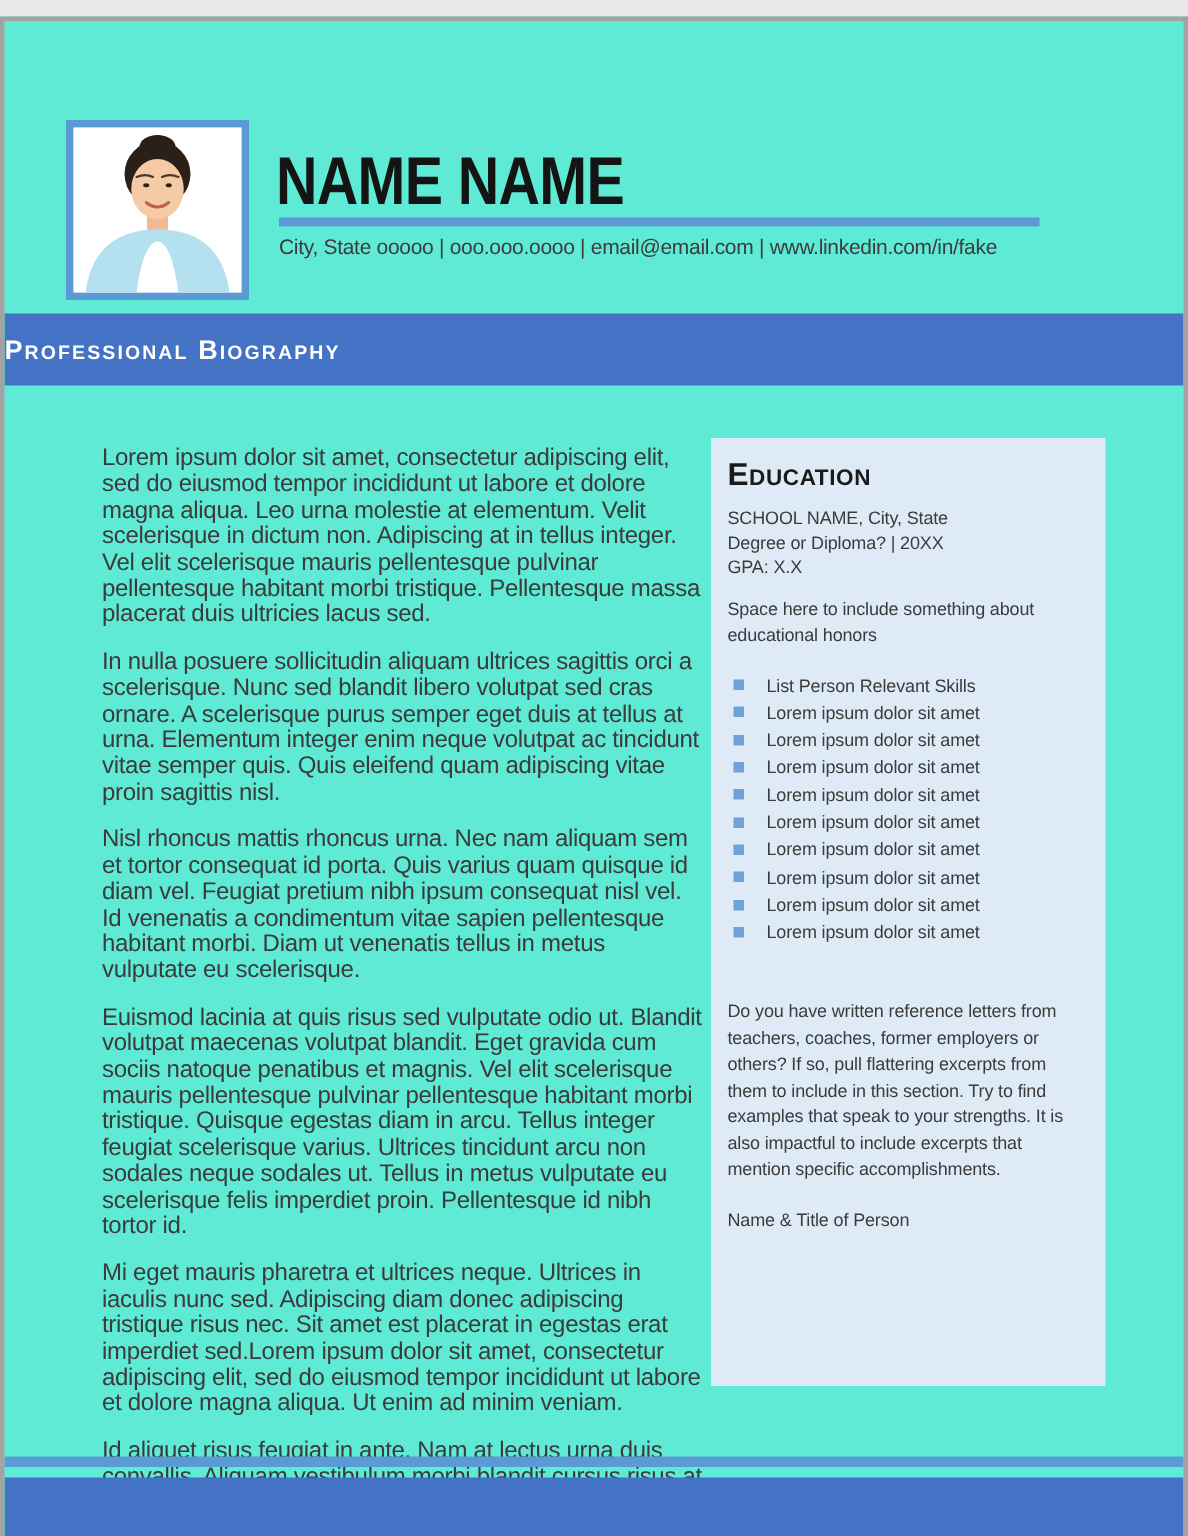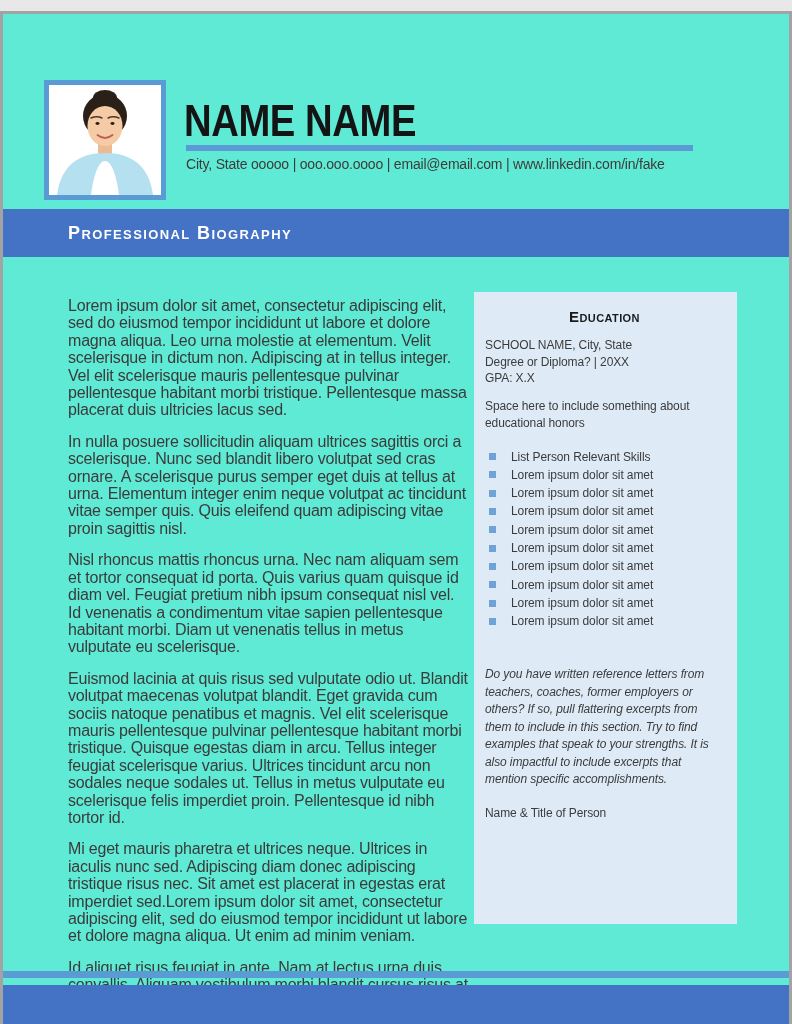--- a/index.html
+++ b/index.html
@@ -39,21 +39,20 @@
   .contact {
     position: absolute; left: 183px; top: 142px;
     font-size: 14px; letter-spacing: -0.2px; color: #3c3c3c;
   }
 
   
   .banner {
     height: 48px;
     background: var(--banner-blue, #4472c4);
     display: flex; align-items: center;
-    padding-left: 65px;
   }
   .banner-title {
     color: #ffffff; font-weight: bold; font-size: 18px;
     font-variant: small-caps; letter-spacing: 1.4px;
   }
 
   
   .content { display: flex; align-items: flex-start; padding: 35px 0 0 65px; }
   .bio {
     width: 400px; padding-top: 5px;
@@ -62,38 +61,38 @@
   .bio .para { margin: 0 0 14px 0; }
 
   .sidebar {
     width: 263px; margin-left: 6px; height: 632px;
     background: var(--sidebar-bg, #deebf7);
     padding: 10px 13px 18px 11px;
     font-size: 12px; line-height: 17px; letter-spacing: -0.1px;
   }
   .sb-heading {
     margin: 6px 0 12px 0;
-    font-size: 15px; font-weight: bold; color: #1a1a1a;
-    font-variant: small-caps; letter-spacing: 0.4px; text-align: center;
+    font-size: 21px; font-weight: bold; color: #1a1a1a;
+    font-variant: small-caps; letter-spacing: 0.4px;
   }
   .skills-heading { margin-top: 18px; }
   .school { margin: 0 0 11px 0; line-height: 16.5px; }
   .school span { display: block; }
   .honors { margin: 0 0 16px 0; }
   .skills { list-style: none; margin: 12px 0 0 0; padding: 0; }
   .skill-item {
     display: flex; align-items: center;
     line-height: 18.3px; padding-left: 4px;
   }
   .skill-item::before {
     content: ""; flex: none;
     width: 7px; height: 7px; margin-right: 15px;
     background: var(--bullet-blue, #6fa3d8);
   }
-  .ref-note { font-style: italic; margin: 36px 0 0 0; line-height: 17.5px; }
+  .ref-note { margin: 36px 0 0 0; line-height: 17.5px; }
   .ref-name { margin: 16px 0 0 0; }
 
   
   .bar-light {
     position: absolute; left: 0; right: 0; top: 957px; height: 7px;
     background: var(--accent-light, #5b9bd5);
   }
   .bar-dark {
     position: absolute; left: 0; right: 0; top: 971px; bottom: 0;
     background: var(--banner-blue, #4472c4);

